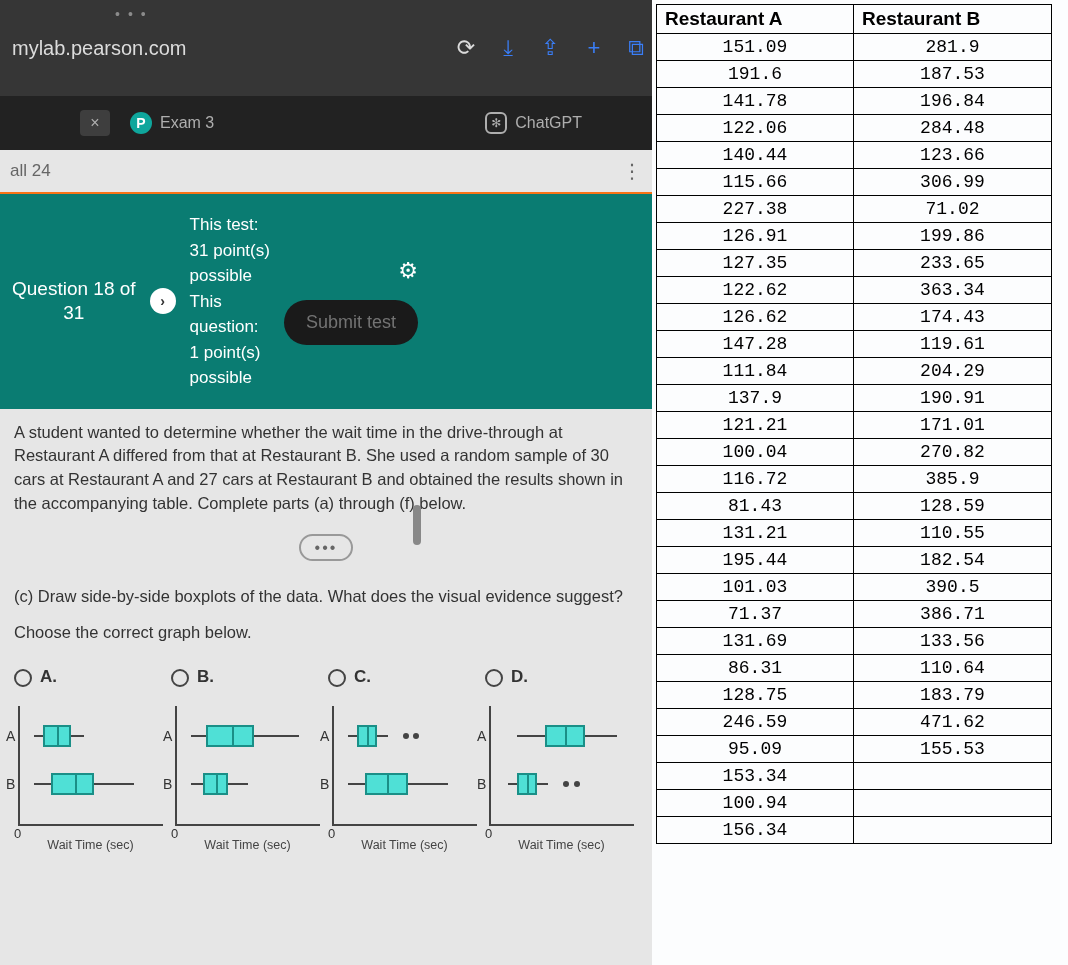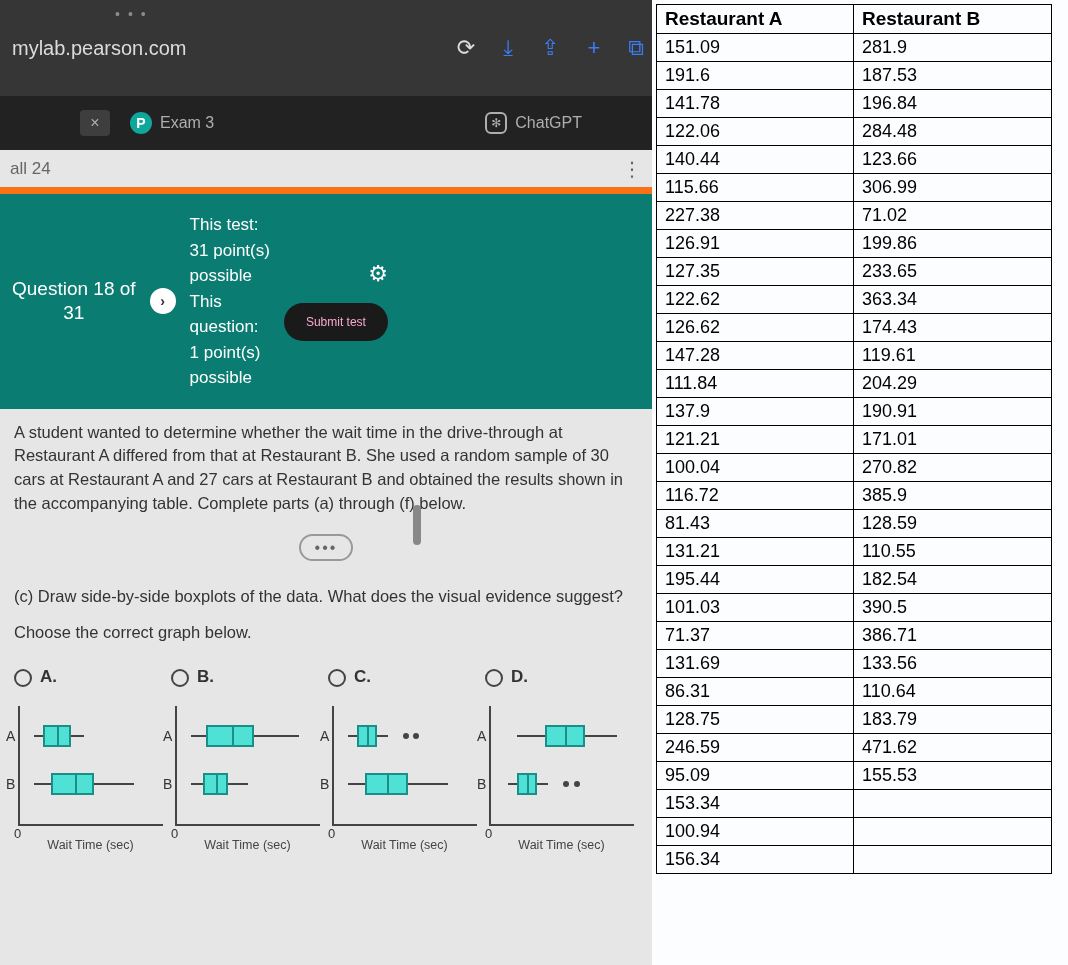--- a/index.html
+++ b/index.html
@@ -16,29 +16,29 @@
 .reload{color:#dcdcdc!important}
 
 
 .tab-row{background:#222222;height:54px;display:flex;align-items:center;gap:20px;padding:0 10px;color:#aeaeae;font-size:16px}
 .close-tab{background:#3e3e3e;width:30px;height:26px;border-radius:4px;display:flex;align-items:center;justify-content:center;color:#aeaeae;margin-left:70px}
 .tab-item{display:flex;align-items:center;gap:8px}
 .p-icon{background:#0fa69c;color:#fff;border-radius:50%;width:22px;height:22px;display:flex;align-items:center;justify-content:center;font-weight:bold;font-size:14px}
 .chatgpt-icon{border:2px solid #aeaeae;border-radius:6px;width:22px;height:22px;display:flex;align-items:center;justify-content:center;font-size:12px}
 
 
-.content-header{background:#e6e6e6;height:44px;display:flex;align-items:center;padding:0 10px;color:#666;font-size:17px;border-bottom:7px solid #f97316}
+.content-header{background:#e6e6e6;height:44px;display:flex;align-items:center;padding:0 10px;color:#666;font-size:17px;border-bottom:2px solid #f97316}
 .kebab{margin-left:auto;font-size:20px;color:#666}
 
 
 .q-band{background:#0a7c72;padding:18px 12px;display:flex;align-items:center;gap:14px;color:#fff}
 .q-num{font-size:19px;font-weight:normal;text-align:center;line-height:1.3}
 .chevron{background:#fff;color:#333;width:26px;height:26px;border-radius:50%;display:flex;align-items:center;justify-content:center;font-weight:bold;font-size:14px}
 .q-info{font-size:17px;line-height:1.5}
-.submit-btn{background:#1a1a1a;color:#f9a8d4;padding:12px 22px;border-radius:28px;font-size:12px;font-weight:500;margin-left:auto;white-space:nowrap}
+.submit-btn{background:#1a1a1a;color:#737373;padding:12px 22px;border-radius:28px;font-size:18px;font-weight:500;margin-left:auto;white-space:nowrap}
 .gear{color:#fff;font-size:22px;margin-left:8px}
 
 
 .problem{background:#e6e6e6;padding:12px 14px 0;color:#333;font-size:16.5px;line-height:1.45;flex:1;overflow:auto}
 .divider-wrap{display:flex;justify-content:center;margin:18px 0}
 .ellipsis-pill{border:2px solid #999;border-radius:18px;padding:0 14px;color:#666;font-size:16px;letter-spacing:2px}
 .sub-prompt{margin:24px 0 12px}
 .choose{margin-bottom:20px}
 
 
@@ -54,21 +54,21 @@
 .bp-lbl{position:absolute;left:-14px;font-size:14px}
 .whisker{height:2px;background:#444;position:absolute}
 .box{position:absolute;height:22px;background:#4fe0d6;border:2px solid #1a8f87}
 .median{position:absolute;top:0;bottom:0;width:2px;background:#1a8f87}
 .dot{width:6px;height:6px;background:#444;border-radius:50%;position:absolute}
 
 
 .data-table{width:100%;border-collapse:collapse;font-size:18px}
 .data-table th,.data-table td{border:1px solid #000;padding:3px 8px;font-weight:normal}
 .data-table th{font-weight:bold;text-align:left;font-size:19px}
-.data-table td{text-align:left;font-family:Liberation Sans, sans-serif}
+.data-table td{text-align:center;font-family:Liberation Mono, monospace}
 
 .scroll-handle{position:absolute;right:647px;top:505px;width:8px;height:40px;background:#888;border-radius:4px}
 </style>
 </head>
 <body>
 
 <div class="left-panel">
   <div class="dots">•••</div>
   <div class="browser-top">
     <span class="url">mylab.pearson.com</span>

